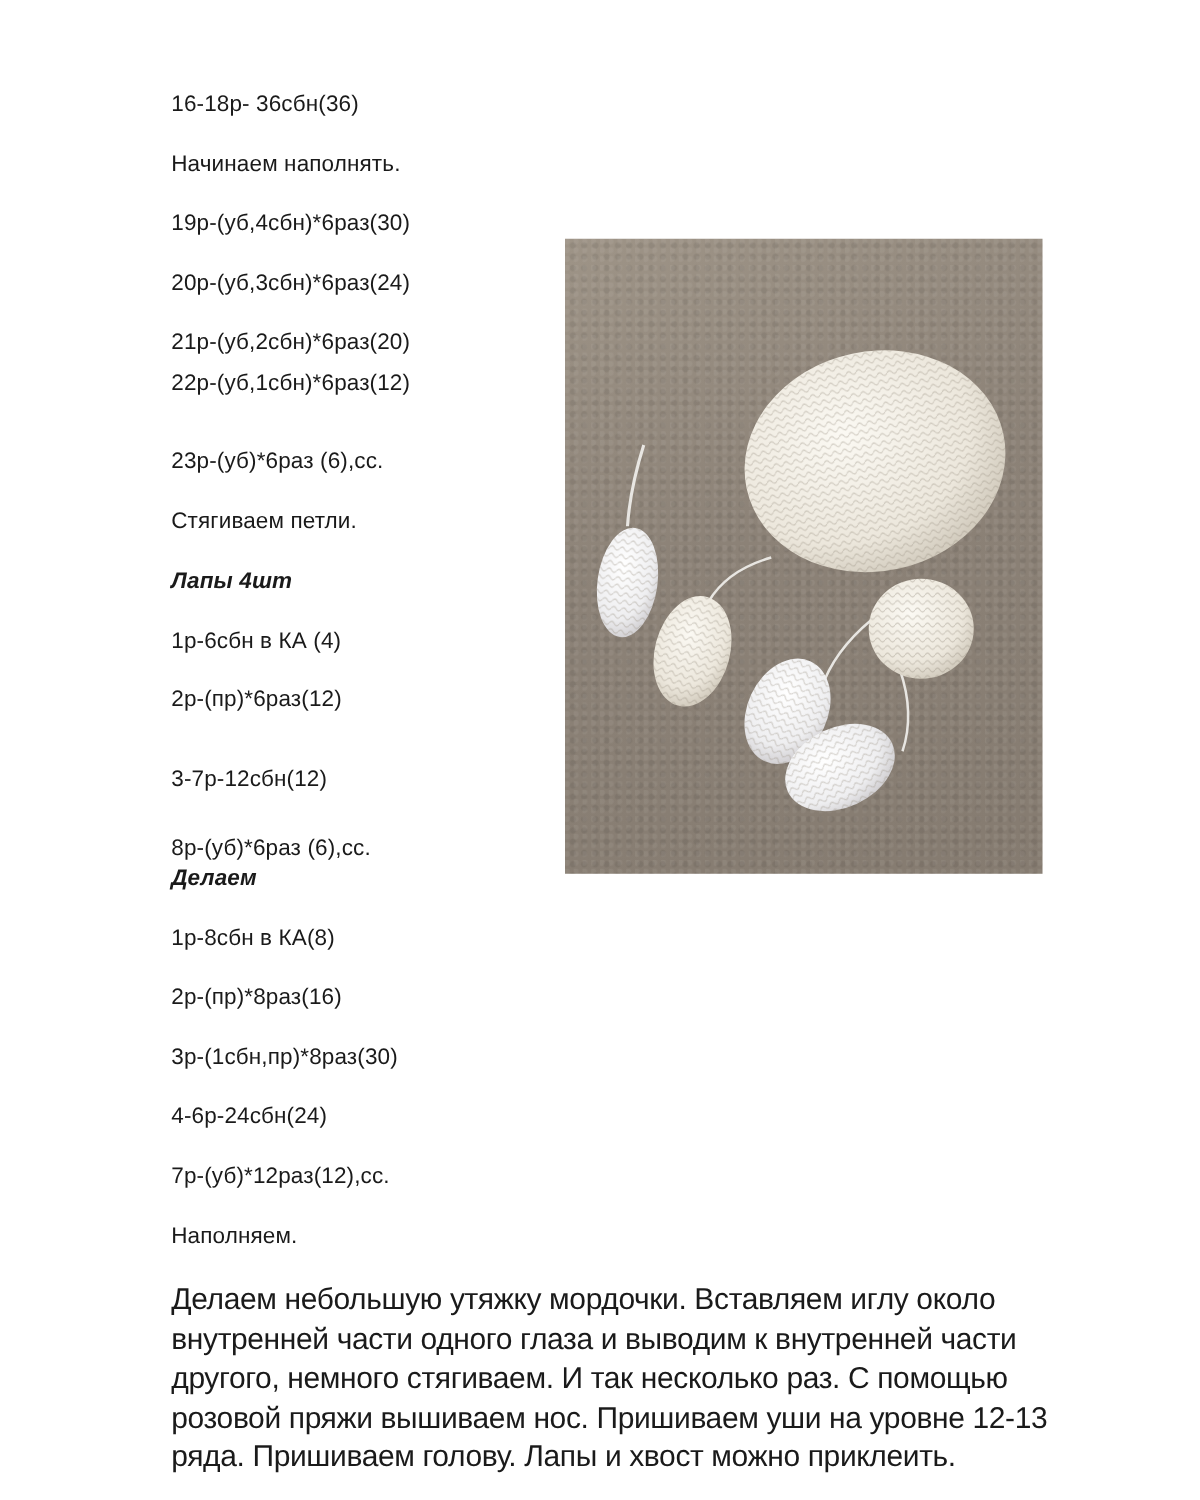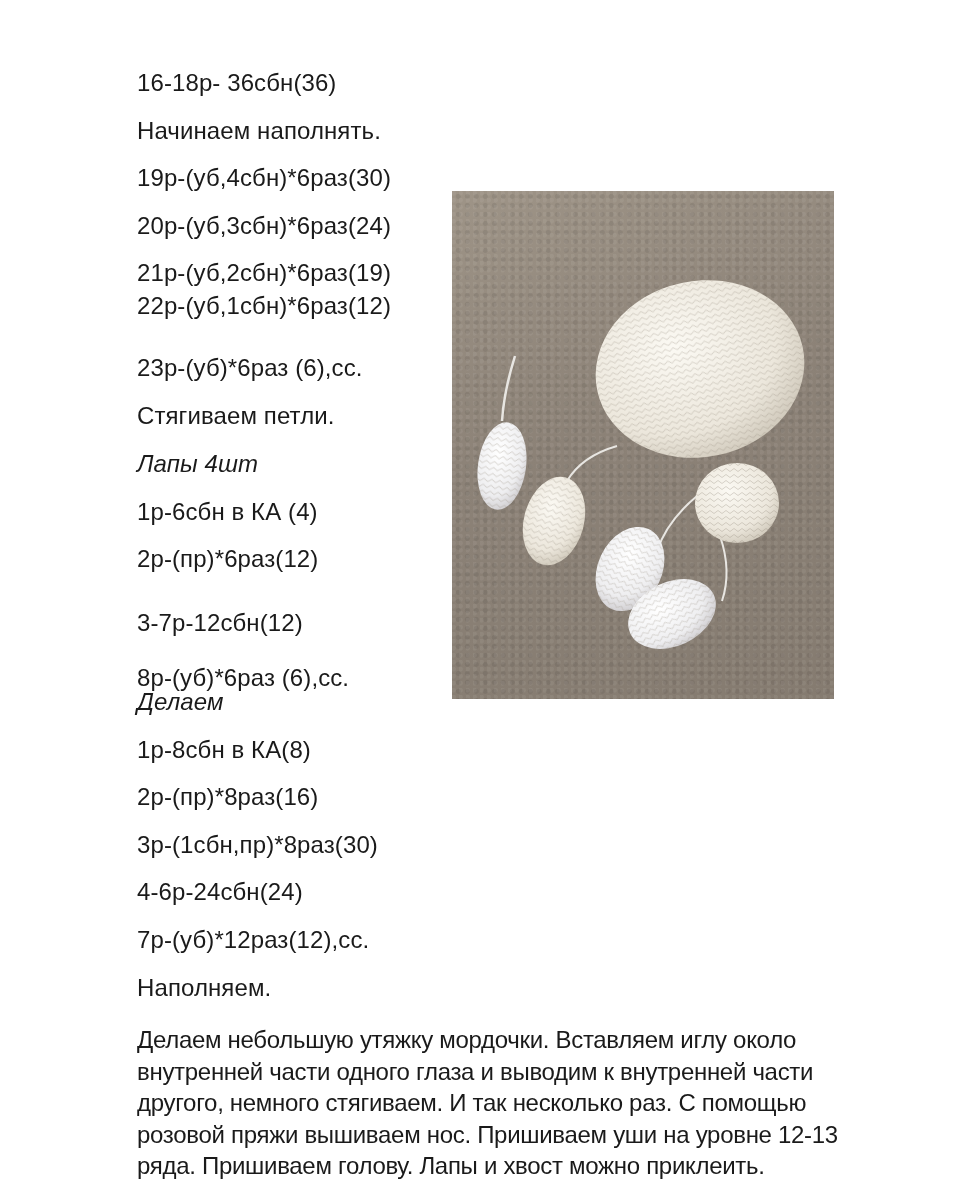--- a/index.html
+++ b/index.html
@@ -1,24 +1,24 @@
 <!DOCTYPE html>
 <html><head>
   <meta charset="utf-8">
   <style>
     html, body { margin: 0; padding: 0; }
     body {
       width: 960px; height: 1200px; background: #ffffff; position: relative; overflow: hidden;
       font-family: "Liberation Sans", "DejaVu Sans", sans-serif; color: #1a1a1a;
     }
     .line {
-      position: absolute; left: 137px; font-size: 24px; line-height: 22px; white-space: nowrap;
+      position: absolute; left: 137px; font-size: 18px; line-height: 22px; white-space: nowrap;
       letter-spacing: 0.1px;
     }
-    .heading { font-weight: normal; font-style: italic; }
+    .heading { font-weight: bold; font-style: italic; }
     .para {
       position: absolute; left: 137px; top: 1024px; width: 740px;
       font-size: 24px; line-height: 31.5px; letter-spacing: -0.3px;
       font-family: "Liberation Sans Narrow", "Liberation Sans", sans-serif;
     }
     .photo {
       position: absolute; left: 452px; top: 191px; width: 382px; height: 508px;
       background:
         radial-gradient(circle at 20% 30%, rgba(255,255,255,0.06) 0 2px, transparent 3px) 0 0/7px 7px,
         radial-gradient(circle at 70% 60%, rgba(0,0,0,0.07) 0 2px, transparent 3px) 0 0/9px 9px,
@@ -27,21 +27,21 @@
     }
     .photo svg { position: absolute; left: 0; top: 0; }
   </style>
 </head>
 <body>
 
 <div class="line" style="top:72px">16-18р- 36сбн(36)</div>
 <div class="line" style="top:120px">Начинаем наполнять.</div>
 <div class="line" style="top:167px">19р-(уб,4сбн)*6раз(30)</div>
 <div class="line" style="top:215px">20р-(уб,3сбн)*6раз(24)</div>
-<div class="line" style="top:262px">21р-(уб,2сбн)*6раз(19)</div>
+<div class="line" style="top:262px">21р-(уб,2сбн)*6раз(20)</div>
 <div class="line" style="top:295px">22р-(уб,1сбн)*6раз(12)</div>
 <div class="line" style="top:357px">23р-(уб)*6раз (6),сс.</div>
 <div class="line" style="top:405px">Стягиваем петли.</div>
 
 <div class="line heading" style="top:453px">Лапы 4шт</div>
 <div class="line" style="top:501px">1р-6сбн в КА (4)</div>
 <div class="line" style="top:548px">2р-(пр)*6раз(12)</div>
 <div class="line" style="top:612px">3-7р-12сбн(12)</div>
 <div class="line" style="top:667px">8р-(уб)*6раз (6),сс.</div>
 

